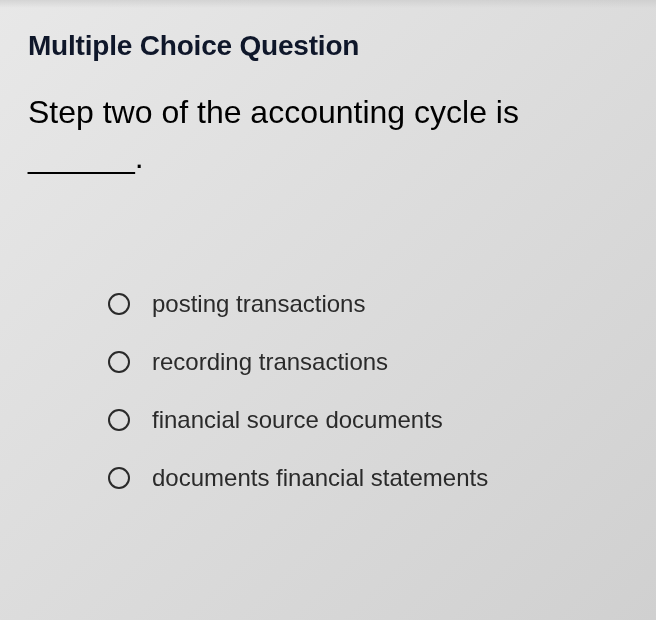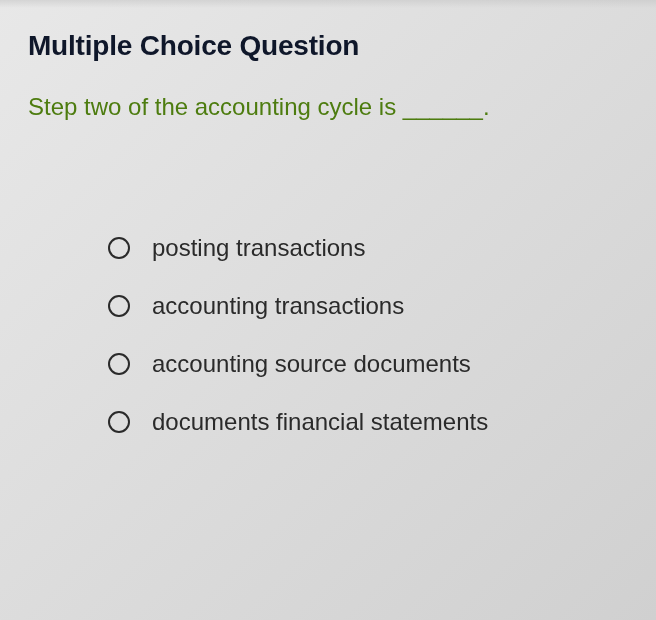--- a/index.html
+++ b/index.html
@@ -27,23 +27,23 @@
       background: linear-gradient(to bottom, rgba(200,200,200,0.6), transparent);
     }
     .heading {
       font-size: 28px;
       font-weight: 700;
       color: #0f172a;
       margin-bottom: 28px;
       letter-spacing: -0.2px;
     }
     .question {
-      font-size: 24px;
+      font-size: 32px;
       font-weight: 400;
-      color: #4d7c0f;
+      color: #000000;
       margin-bottom: 110px;
       line-height: 1.4;
     }
     .options {
       padding-left: 80px;
     }
     .option {
       display: flex;
       align-items: center;
       margin-bottom: 30px;
@@ -71,23 +71,23 @@
 
 <p class="question">Step two of the accounting cycle is ______.</p>
 
 <div class="options">
   <div class="option">
     <span class="radio"></span>
     <span class="option-label">posting transactions</span>
   </div>
   <div class="option">
     <span class="radio"></span>
-    <span class="option-label">accounting transactions</span>
+    <span class="option-label">recording transactions</span>
   </div>
   <div class="option">
     <span class="radio"></span>
-    <span class="option-label">accounting source documents</span>
+    <span class="option-label">financial source documents</span>
   </div>
   <div class="option">
     <span class="radio"></span>
     <span class="option-label">documents financial statements</span>
   </div>
 </div>
 
 </body></html>

